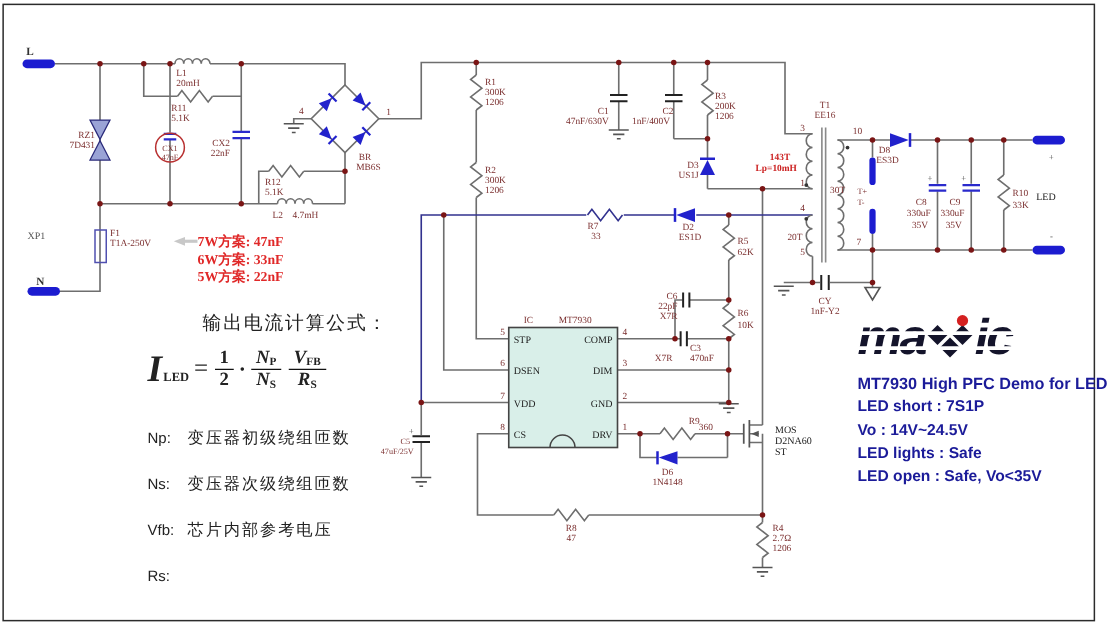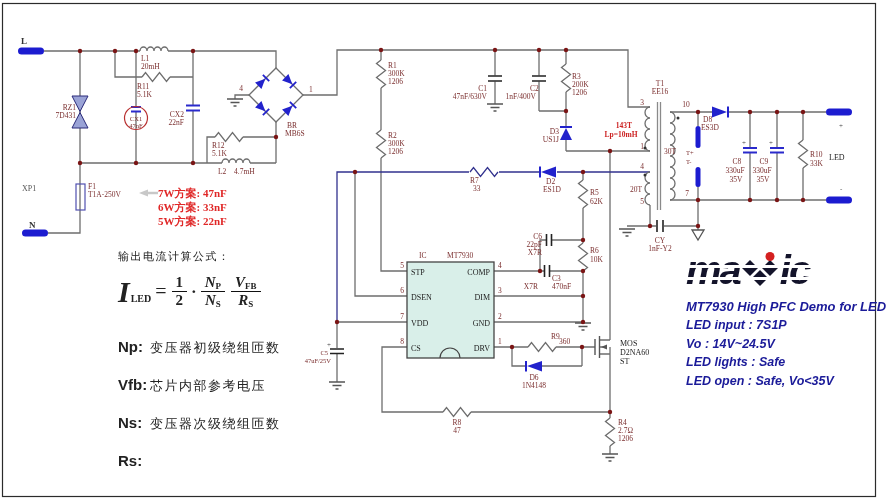--- a/index.html
+++ b/index.html
@@ -11,42 +11,42 @@
   .m6{fill:#7b2f2f;font-size:6.5px;}
   .pin{fill:#222;font-size:8px;}
   .num{fill:#7b2f2f;font-size:7.5px;}
   .term{fill:#333;font-size:9px;font-weight:bold;}
   .red{fill:#cc2222;font-size:7.5px;font-weight:bold;}
   .opt{fill:#e02828;font-size:11px;font-weight:bold;}
   .gr{fill:#555;font-size:8px;}
   .plus{fill:#444;font-size:7px;}
   
   .formula{position:absolute;left:118px;top:249px;width:200px;color:#222;}
-  .f-title{font-size:11px;letter-spacing:1.5px;}
+  .f-title{font-size:15px;letter-spacing:1.5px;margin-left:44px;}
   .f-row{display:flex;align-items:center;margin-top:10px;font-family:"Liberation Serif",serif;}
   .f-i{font-size:30px;font-style:italic;font-weight:bold;}
   .f-isub{font-size:10px;font-weight:bold;position:relative;top:7px;left:1px;}
   .f-eq{font-size:20px;margin:0 5px;}
   .frac{display:inline-flex;flex-direction:column;align-items:center;font-size:15px;line-height:1.15;font-weight:bold;}
   .frac .top{border-bottom:1.5px solid #111;padding:0 4px;}
   .fv{font-style:italic;}
   .fsub{font-size:9px;font-style:normal;position:relative;top:2px;}
   .f-dot{font-size:17px;font-weight:bold;margin:0 4px;}
   .f-defs{margin-top:12px;}
   .f-def{display:flex;align-items:baseline;line-height:25px;font-size:13px;letter-spacing:1.5px;}
-  .f-def .t{font-family:"Liberation Sans",sans-serif;font-weight:bold;letter-spacing:0;min-width:32px;font-size:15px;margin-top:12px;}
+  .f-def .t{font-family:"Liberation Sans",sans-serif;font-weight:normal;letter-spacing:0;min-width:32px;font-size:12px;margin-top:12px;}
   .f-def.indent{margin-left:34px;}
   
   .brand{position:absolute;left:686px;top:250px;width:190px;height:44px;color:#14142b;}
   .brand-row{display:flex;align-items:center;}
   .brand .bt{font-family:"Liberation Sans",sans-serif;font-weight:800;font-style:italic;
              font-size:40px;letter-spacing:-2px;line-height:40px;}
   .stripe{position:absolute;left:0;width:185px;height:2.5px;background:#fff;z-index:3;}
   .specs{position:absolute;left:686px;top:299px;color:#1b1b99;font-family:"Liberation Sans",sans-serif;}
-  .spec-line{font-size:12.5px;font-weight:bold;margin-bottom:4.4px;white-space:nowrap;font-style:italic;}
+  .spec-line{font-size:12.5px;font-weight:bold;margin-bottom:4.4px;white-space:nowrap;}
   .spec-line.title{font-size:13px;}
 </style>
 </head>
 <body>
 
 <div class="canvas">
 
 <svg width="894" height="500" viewBox="0 0 894 500">
 
   <rect x="2.5" y="3.5" width="873" height="493" fill="none" stroke="#2b2b2b" stroke-width="1.2"></rect>
@@ -403,26 +403,26 @@
       <span class="top"><span class="fv">V</span><span class="fsub">FB</span></span>
       <span><span class="fv">R</span><span class="fsub">S</span></span>
     </span>
   </div>
   <div class="f-defs">
     <div class="f-def">
           <span class="t">Np:</span>
           <span>变压器初级绕组匝数</span>
         </div>
     <div class="f-def">
+          <span class="t">Ns:</span>
+          <span>变压器次级绕组匝数</span>
+        </div>
+    <div class="f-def">
           <span class="t">Vfb:</span>
           <span>芯片内部参考电压</span>
-        </div>
-    <div class="f-def">
-          <span class="t">Ns:</span>
-          <span>变压器次级绕组匝数</span>
         </div>
     <div class="f-def">
           <span class="t">Rs:</span>
         </div>
   </div>
 </div>
 
 <div class="brand">
   <div class="brand-row">
     <span class="bt">ma</span>
@@ -433,19 +433,19 @@
       <circle cx="29" cy="5.5" r="4.5" fill="#d42020"></circle>
     </svg>
     <span class="bt">ic</span>
   </div>
   <div class="stripe" style="top:15px;"></div>
   <div class="stripe" style="top:27px;"></div>
 </div>
 
 <div class="specs">
   <div class="spec-line title">MT7930 High PFC Demo for LED</div>
-  <div class="spec-line">LED input : 7S1P</div>
+  <div class="spec-line">LED short : 7S1P</div>
   <div class="spec-line">Vo : 14V~24.5V</div>
   <div class="spec-line">LED lights : Safe</div>
   <div class="spec-line">LED open : Safe, Vo&lt;35V</div>
 </div>
 
 </div>
 
 </body></html>

